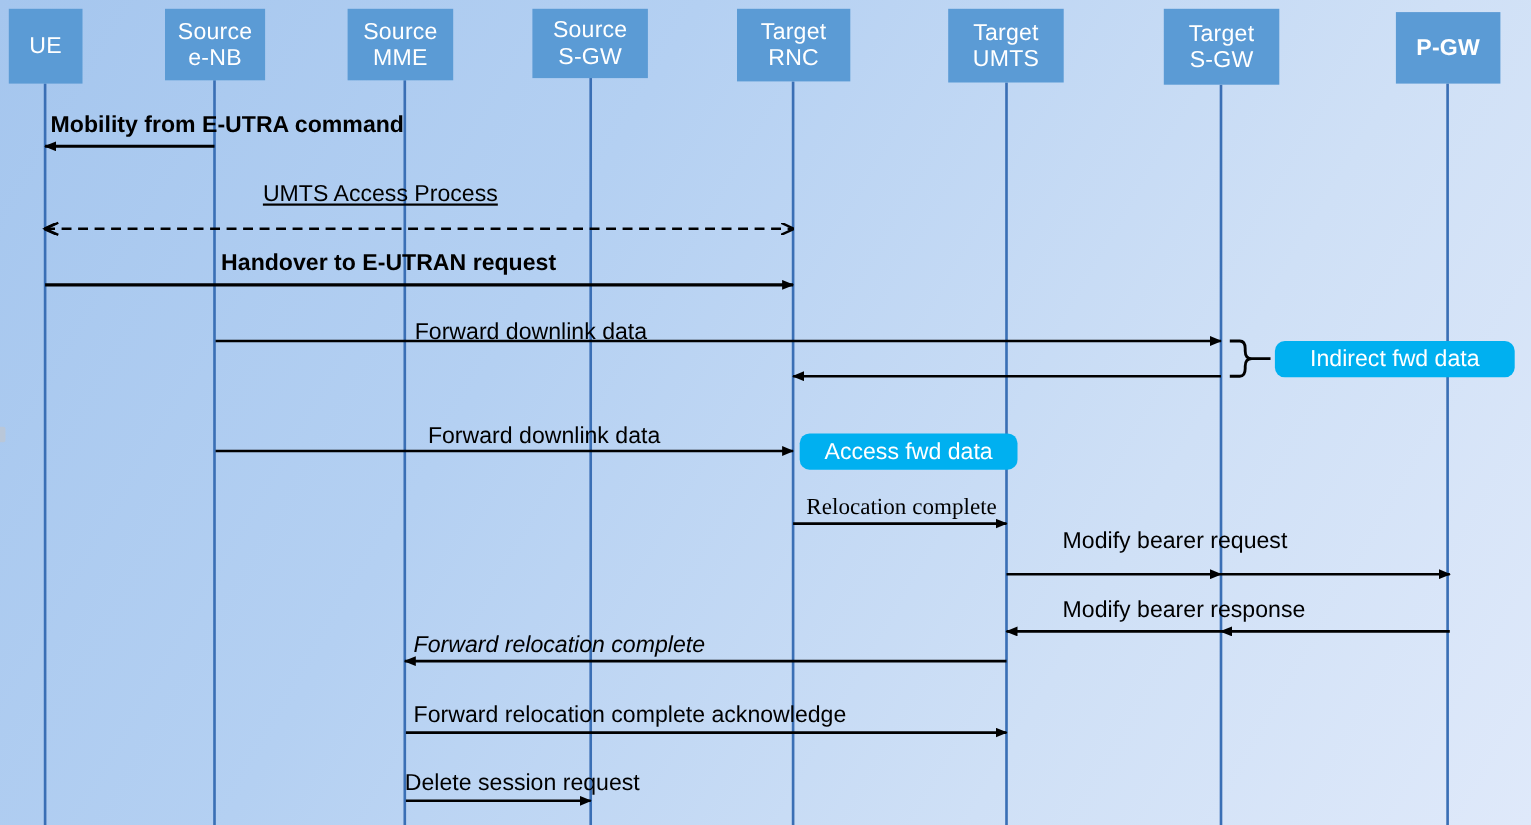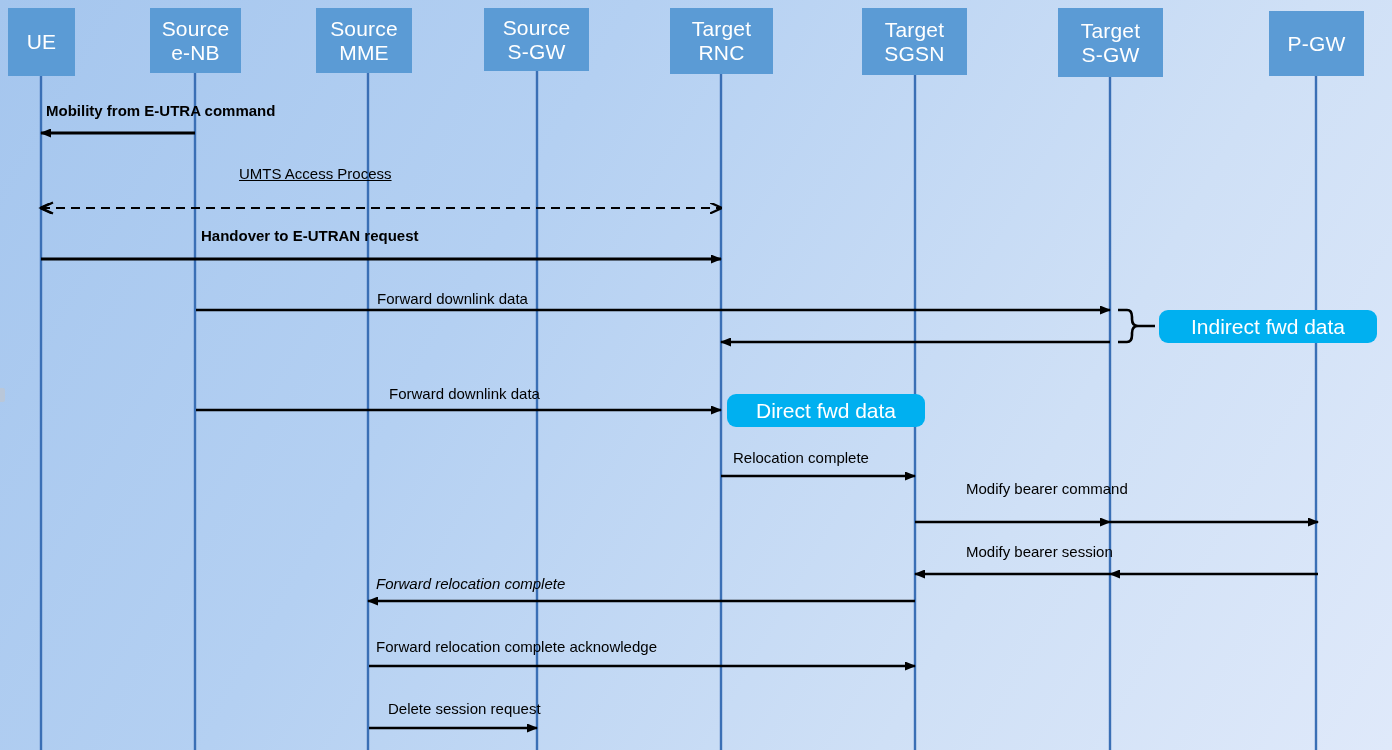--- a/index.html
+++ b/index.html
@@ -35,21 +35,21 @@
     line-height: 1.12;
     font-size: 21px;
     font-family: "Liberation Sans", sans-serif;
     text-align: center;
     letter-spacing: 0.2px;
   }
   .lifeline-box span { display: block; white-space: nowrap; }
   .msg-label {
     position: absolute;
     color: #000000;
-    font-size: 15px;
+    font-size: 21px;
     white-space: nowrap;
     font-family: "Liberation Sans", sans-serif;
     line-height: 1;
   }
   .msg-label.bold { font-weight: bold; }
   .badge {
     position: absolute;
     background: #00b0f0;
     color: #ffffff;
     border-radius: 9px;
@@ -135,41 +135,41 @@
       <div class="lifeline-box" style="left: 484px; top: 8px; width: 105px; height: 63px;">
         <span>Source</span>
         <span>S-GW</span>
       </div>
       <div class="lifeline-box" style="left: 670px; top: 8px; width: 103px; height: 66px;">
         <span>Target</span>
         <span>RNC</span>
       </div>
       <div class="lifeline-box" style="left: 862px; top: 8px; width: 105px; height: 67px;">
         <span>Target</span>
-        <span>SGSN</span>
+        <span>UMTS</span>
       </div>
       <div class="lifeline-box" style="left: 1058px; top: 8px; width: 105px; height: 69px;">
         <span>Target</span>
         <span>S-GW</span>
       </div>
-      <div class="lifeline-box" style="left: 1269px; top: 11px; width: 95px; height: 65px;">
+      <div class="lifeline-box" style="left: 1269px; top: 11px; width: 95px; height: 65px; font-weight: bold;">
         <span>P-GW</span>
       </div>
     </div>
   <div id="message-labels">
       <div class="msg-label bold" style="left: 46px; top: 103px;">Mobility from E-UTRA command</div>
       <div class="msg-label" style="left: 239px; top: 166px; text-decoration: underline;">UMTS Access Process</div>
       <div class="msg-label bold" style="left: 201px; top: 228px;">Handover  to E-UTRAN request</div>
       <div class="msg-label" style="left: 377px; top: 291px;">Forward downlink data</div>
       <div class="msg-label" style="left: 389px; top: 386px;">Forward downlink data</div>
-      <div class="msg-label" style="left: 733px; top: 450px;">Relocation complete</div>
-      <div class="msg-label" style="left: 966px; top: 481px;">Modify bearer command</div>
-      <div class="msg-label" style="left: 966px; top: 544px;">Modify bearer session</div>
+      <div class="msg-label" style="left: 733px; top: 450px; font-family: Liberation Serif, serif;">Relocation complete</div>
+      <div class="msg-label" style="left: 966px; top: 481px;">Modify bearer request</div>
+      <div class="msg-label" style="left: 966px; top: 544px;">Modify bearer response</div>
       <div class="msg-label" style="left: 376px; top: 576px; font-style: italic;">Forward relocation complete</div>
       <div class="msg-label" style="left: 376px; top: 639px;">Forward relocation complete acknowledge</div>
-      <div class="msg-label" style="left: 388px; top: 701px;">Delete session  request</div>
+      <div class="msg-label" style="left: 368px; top: 701px;">Delete session  request</div>
     </div>
   <div id="badges">
       <div class="badge" style="left: 1159px; top: 310px; width: 218px; height: 33px;">Indirect fwd data</div>
-      <div class="badge" style="left: 727px; top: 394px; width: 198px; height: 33px;">Direct fwd data</div>
+      <div class="badge" style="left: 727px; top: 394px; width: 198px; height: 33px;">Access fwd data</div>
     </div>
 
 </div>
 
 </body></html>

